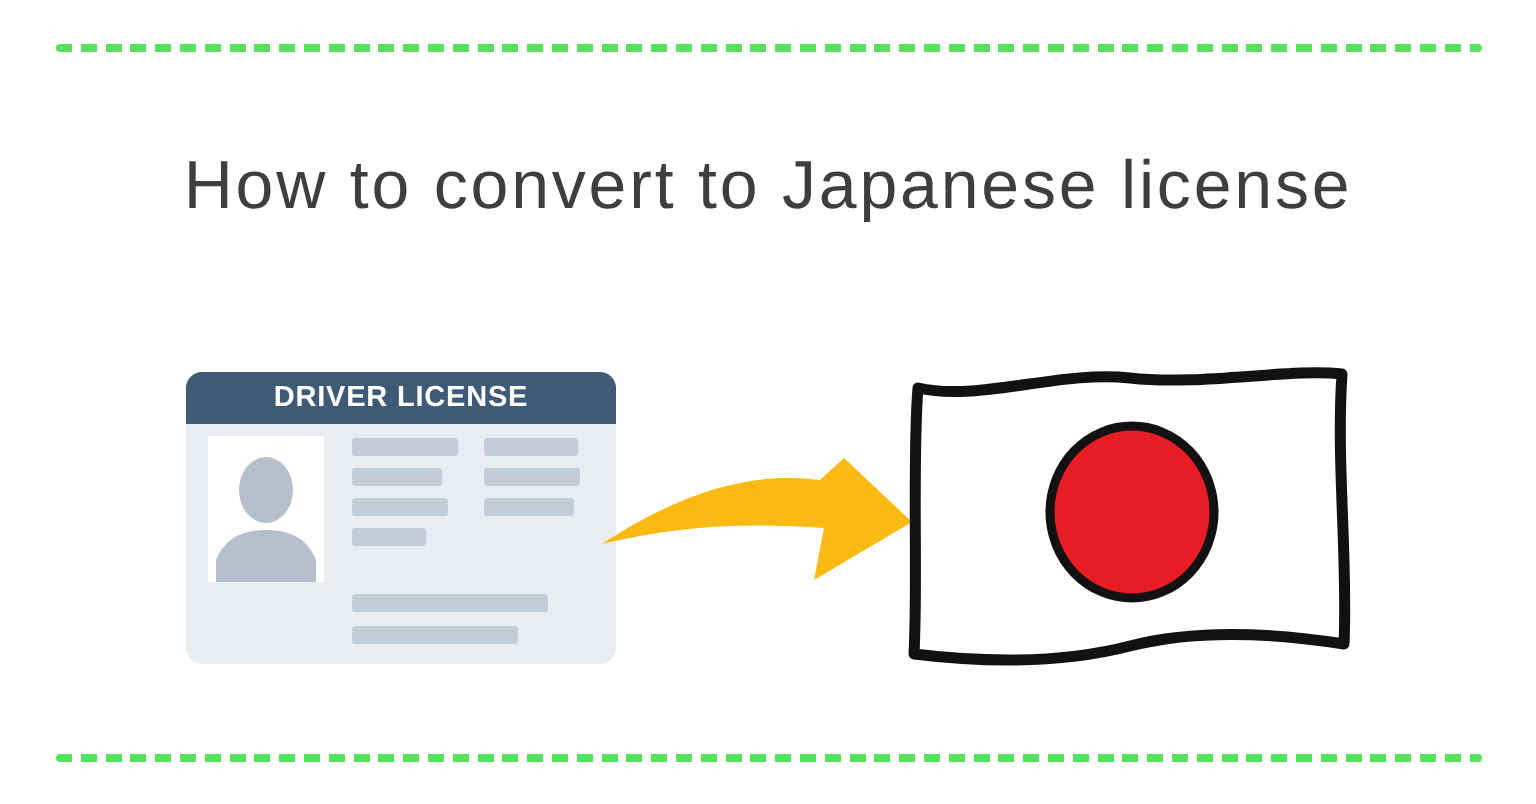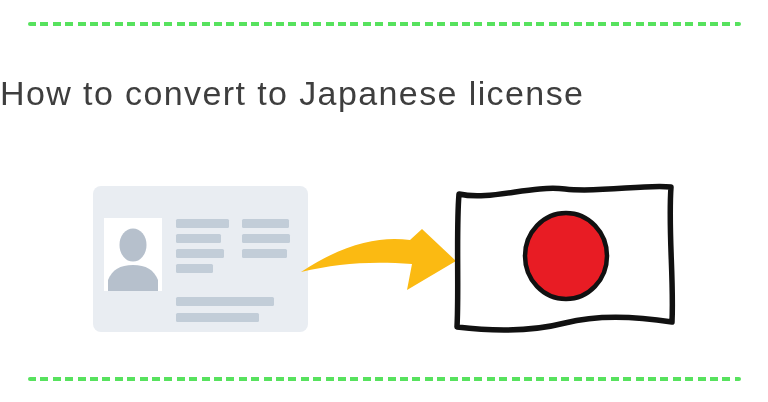--- a/index.html
+++ b/index.html
@@ -20,21 +20,21 @@
     border-radius: 2px;
   }
   .dashed-line.top { top: 22px; }
   .dashed-line.bottom { top: 377px; }
 
   .banner-title {
     position: absolute;
     top: 74px;
     left: 0;
     width: 768px;
-    text-align: left;
+    text-align: center;
     font-size: 34px;
     font-weight: 500;
     letter-spacing: 1.4px;
     color: #3e3e3e;
   }
 
   
   .license-card {
     position: absolute;
     left: 93px; top: 186px;
@@ -73,20 +73,21 @@
   .flag-layer  { position: absolute; left: 448px; top: 178px; }
 </style>
 </head>
 <body>
 
 <div class="dashed-line top"></div>
 
 <h1 class="banner-title">How to convert to Japanese license</h1>
 
 <div class="license-card">
+  <div class="card-header">DRIVER LICENSE</div>
 
   <div class="photo-box">
     <svg width="58" height="73" viewBox="0 0 58 73">
       <ellipse cx="29" cy="27" rx="13.5" ry="16.5" fill="#b6c0cc"></ellipse>
       <path d="M 4 73 L 4 62 C 8 52 16 47 29 47 C 42 47 50 52 54 62 L 54 73 Z" fill="#b6c0cc"></path>
     </svg>
   </div>
 
   <div class="detail-bar" style="left:83px; top:33px; width:53px;"></div>
   <div class="detail-bar" style="left:83px; top:48px; width:45px;"></div>

